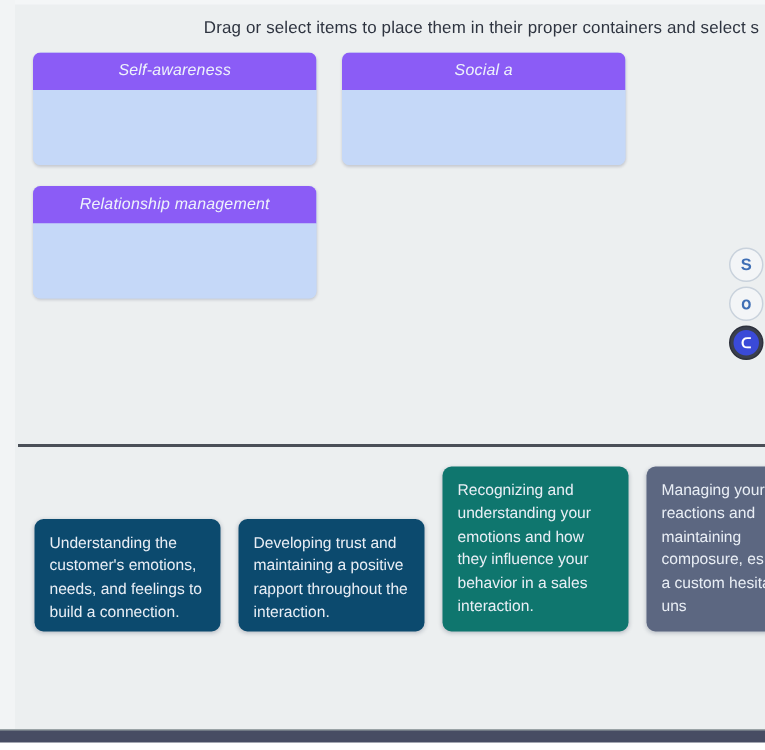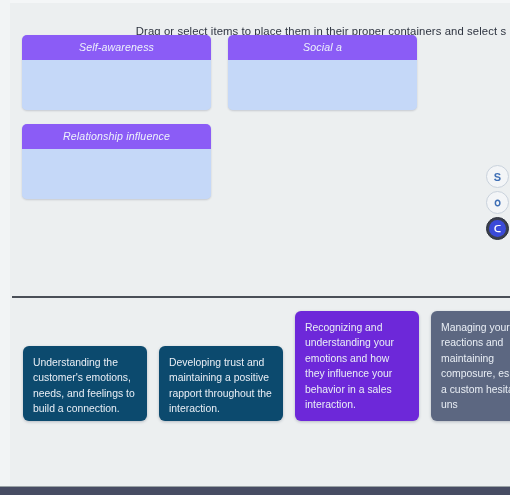--- a/index.html
+++ b/index.html
@@ -37,21 +37,21 @@
     left: 0; top: 0;
     width: 510px;
     height: 3px;
     background: #f4f6f7;
   }
 
   
   #instruction {
     position: absolute;
     left: 0;
-    top: 25px;
+    top: 13px;
     width: 510px;
     text-align: center;
     font-size: 11.3px;
     color: #2e3440;
     letter-spacing: 0.1px;
     white-space: nowrap;
     padding-left: 132px;
     box-sizing: border-box;
     overflow: hidden;
     text-overflow: clip;
@@ -164,21 +164,21 @@
     color: #e9eef5;
     font-size: 10.4px;
     line-height: 15.4px;
     box-shadow: 0 1px 3px rgba(20,30,60,0.25);
   }
   .item-card.tone-a {
     background: #0c4a6e;
     height: 75px;
   }
   .item-card.tone-b {
-    background: #6d28d9;
+    background: #0f766e;
     height: 110px;
   }
   .item-card.tone-c {
     background: #5c6781;
     height: 110px;
   }
 
   
   #bottom-bar {
     position: absolute;
@@ -221,21 +221,21 @@
       <div class="drop-container">
         <div class="drop-header">Social a</div>
         <div class="drop-body"></div>
       </div>
 
     </div>
 
     <div class="container-row">
 
       <div class="drop-container">
-        <div class="drop-header">Relationship influence</div>
+        <div class="drop-header">Relationship management</div>
         <div class="drop-body"></div>
       </div>
 
     </div>
 
   </div>
 
   <div id="widget-stack">
     <div class="widget-btn widget-light">
       <span>S</span>

